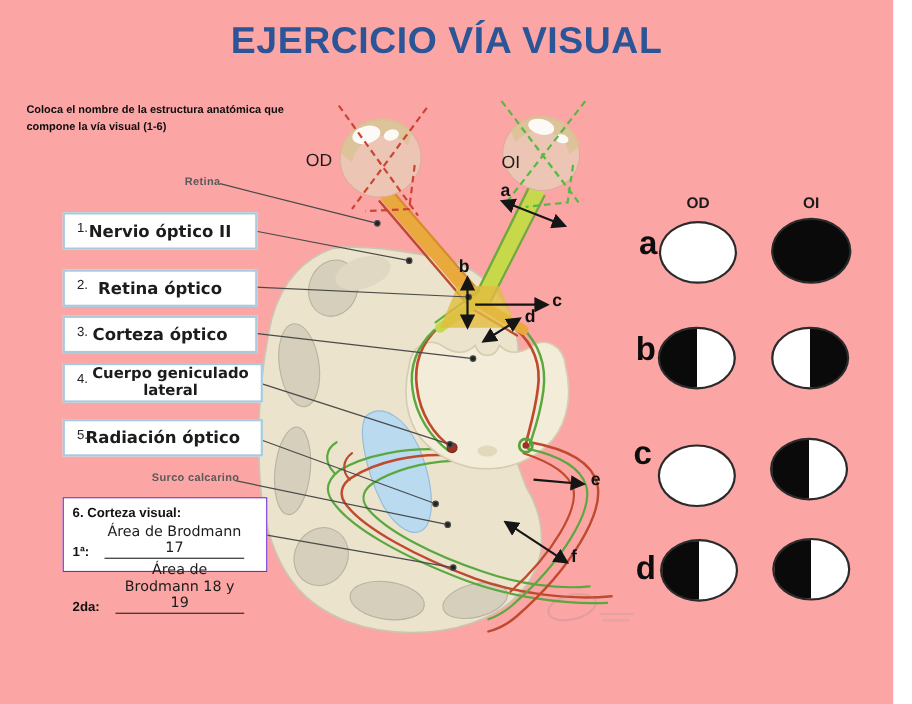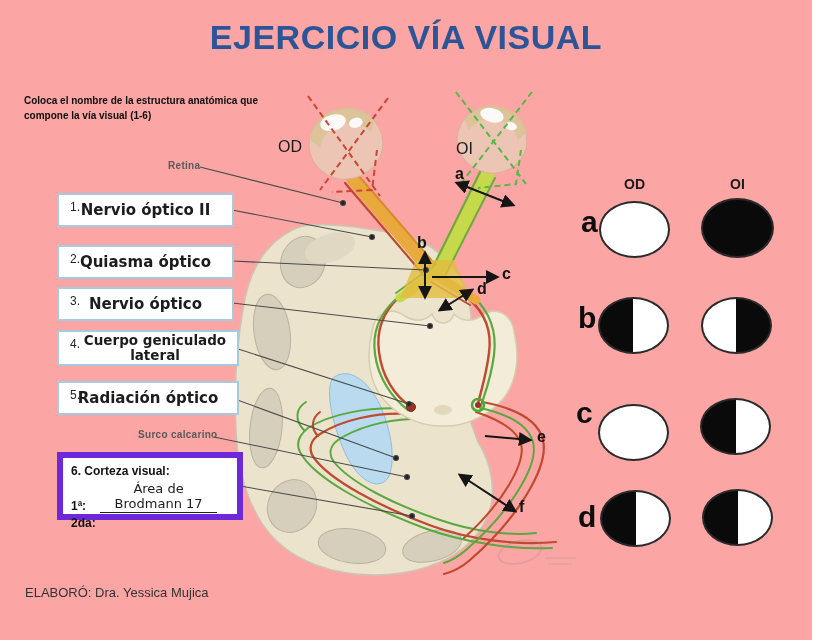--- a/index.html
+++ b/index.html
@@ -9,21 +9,21 @@
   .ttl{left:0;right:0;top:18px;text-align:center;font-size:34px;font-weight:bold;
        color:#2b5597;letter-spacing:.5px;}
   .instr{font-weight:bold;font-size:10px;line-height:1.5;color:#0d0d0d;}
   .abox{border:2px solid #a5cbdd;background:#fff;display:flex;align-items:center;justify-content:center;}
   .abox .num{position:absolute;left:11px;top:5px;font-size:12px;color:#222;font-weight:normal;}
   .hand{font-family:"DejaVu Sans",sans-serif;color:#1c1c1c;font-weight:bold;}
   .ans{font-size:15px;text-align:center;line-height:1.12;}
   .smlbl{font-size:10px;color:#5a5a5a;font-weight:600;letter-spacing:.3px;}
   .eyelbl{font-size:16px;color:#1c1c1c;}
   .arrlbl{font-size:16px;font-weight:bold;color:#111;}
-  .b6{border:6px solid #6d28d9;background:#fff;padding:6px 20px 4px 8px;box-sizing:border-box;}
+  .b6{border:1px solid #6d28d9;background:#fff;padding:6px 20px 4px 8px;box-sizing:border-box;}
   .b6 .hd{font-size:12px;font-weight:bold;margin-bottom:2px;}
   .b6 .ln{display:flex;align-items:flex-end;font-size:12px;font-weight:bold;margin-top:3px;}
   .b6 .ul{flex:1;border-bottom:1.5px solid #222;text-align:center;font-size:13px;
           font-weight:normal;padding-bottom:1px;margin-left:14px;}
   .vf-letter{font-size:30px;font-weight:bold;color:#0d0d0d;}
   .vf-head{font-size:14px;font-weight:600;width:71px;text-align:center;color:#1a1a1a;}
   .vf-circle{width:71px;height:57px;border:2px solid #2a2a2a;border-radius:50%;background:#fff;box-sizing:border-box;}
   .vf-circle[data-fill="full"]{background:#0a0a0a;}
   .vf-circle[data-fill="left"]{background:linear-gradient(90deg,#0a0a0a 50%,#fff 50%);}
   .vf-circle[data-fill="right"]{background:linear-gradient(90deg,#fff 50%,#0a0a0a 50%);}
@@ -194,43 +194,44 @@
   <span class="abs arrlbl" style="left:477px;top:280px;">d</span>
   <span class="abs arrlbl" style="left:537px;top:428px;">e</span>
   <span class="abs arrlbl" style="left:519px;top:498px;">f</span>
 
   <div class="abs abox" style="left:57px;top:193px;width:173px;height:30px;">
     <span class="num">1.</span>
     <span class="ans hand">Nervio óptico II</span>
   </div>
   <div class="abs abox" style="left:57px;top:245px;width:173px;height:30px;">
     <span class="num">2.</span>
-    <span class="ans hand">Quiasma óptico</span>
+    <span class="ans hand">Retina óptico</span>
   </div>
   <div class="abs abox" style="left:57px;top:287px;width:173px;height:30px;">
     <span class="num">3.</span>
-    <span class="ans hand">Nervio óptico</span>
+    <span class="ans hand">Corteza óptico</span>
   </div>
   <div class="abs abox" style="left:57px;top:330px;width:178px;height:32px;">
     <span class="num">4.</span>
     <span class="ans hand" style="font-size:13.5px;padding-left:14px;">Cuerpo geniculado lateral</span>
   </div>
   <div class="abs abox" style="left:57px;top:381px;width:178px;height:30px;">
     <span class="num">5.</span>
     <span class="ans hand">Radiación óptico</span>
   </div>
 
   <div class="abs b6" style="left:57px;top:452px;width:186px;height:68px;">
     <div class="hd">6. Corteza visual:</div>
     <div class="ln">
       <span>1ª:</span>
       <span class="ul hand">Área de Brodmann 17</span>
     </div>
     <div class="ln">
       <span>2da:</span>
+      <span class="ul hand">Área de Brodmann 18 y 19</span>
     </div>
   </div>
 
   <span class="abs vf-head" style="left:599px;top:176px;">OD</span>
   <span class="abs vf-head" style="left:702px;top:176px;">OI</span>
 
   <span class="abs vf-letter" style="left:581px;top:205px;">a</span>
   <div class="abs vf-circle" style="left:599px;top:201px;" data-fill="none"></div>
   <div class="abs vf-circle" style="left:701px;top:198px;width:73px;height:60px;" data-fill="full"></div>
 
@@ -240,16 +241,15 @@
 
   <span class="abs vf-letter" style="left:576px;top:396px;">c</span>
   <div class="abs vf-circle" style="left:598px;top:404px;" data-fill="none"></div>
   <div class="abs vf-circle" style="left:700px;top:398px;" data-fill="left"></div>
 
   <span class="abs vf-letter" style="left:578px;top:500px;">d</span>
   <div class="abs vf-circle" style="left:600px;top:490px;" data-fill="left"></div>
   <div class="abs vf-circle" style="left:702px;top:489px;" data-fill="left"></div>
 
   <div class="abs footer" style="left:25px;top:584px;">
-    <div>ELABORÓ: Dra. Yessica Mujica</div>
   </div>
 
 </div>
 
 </body></html>

